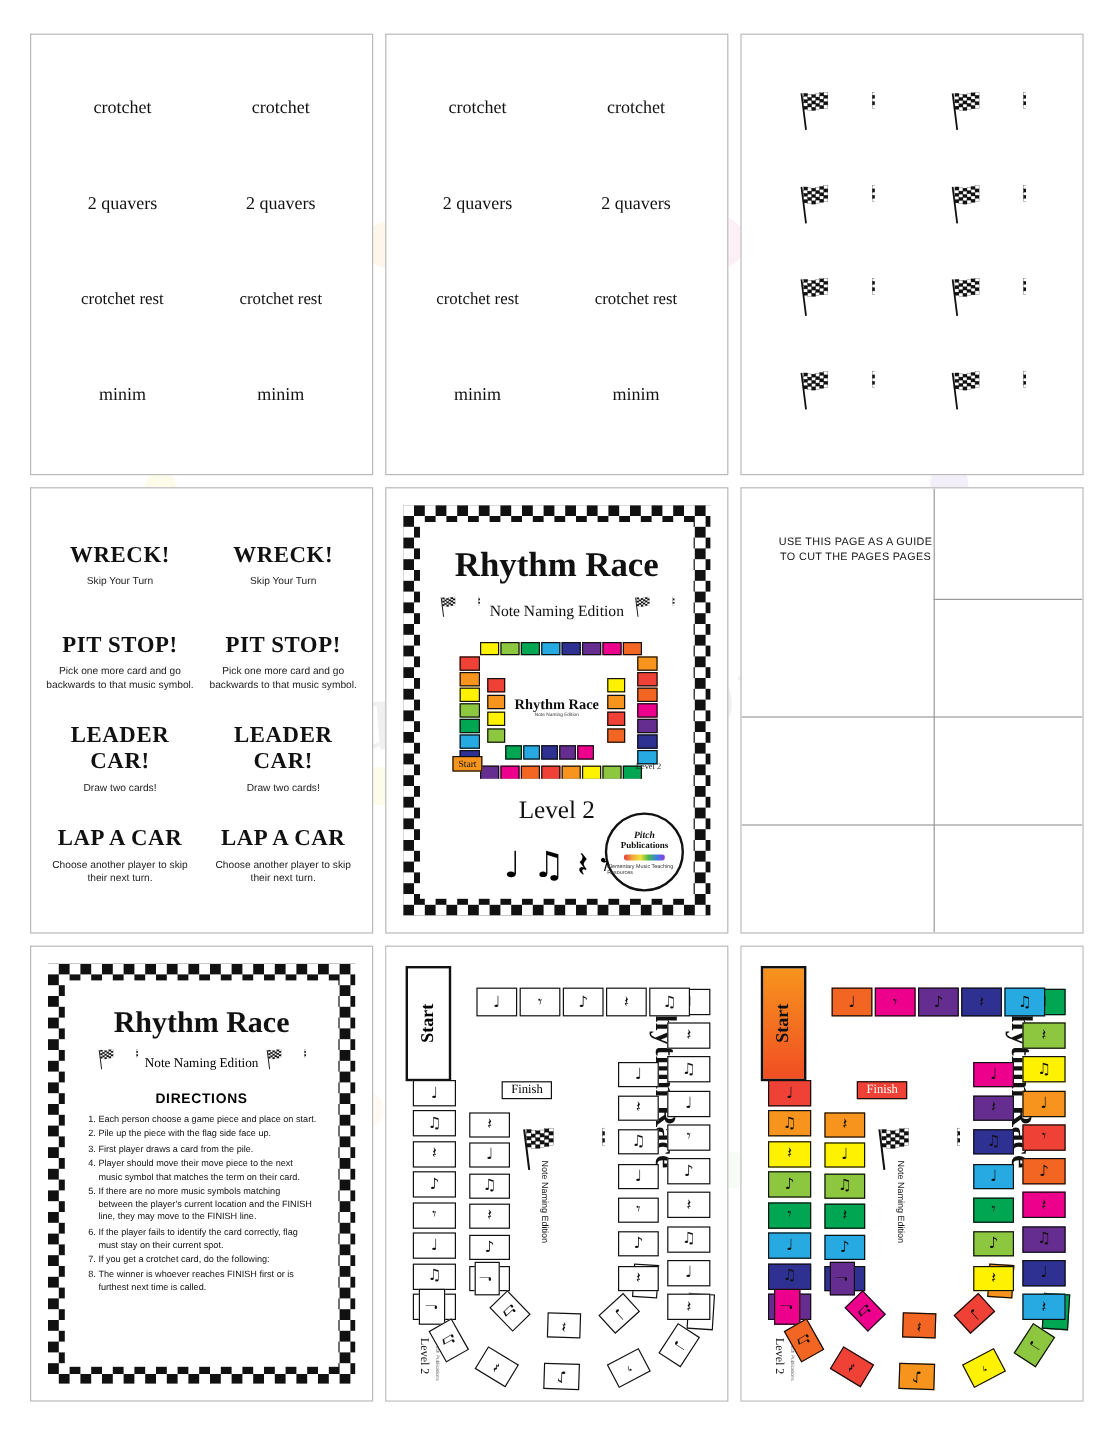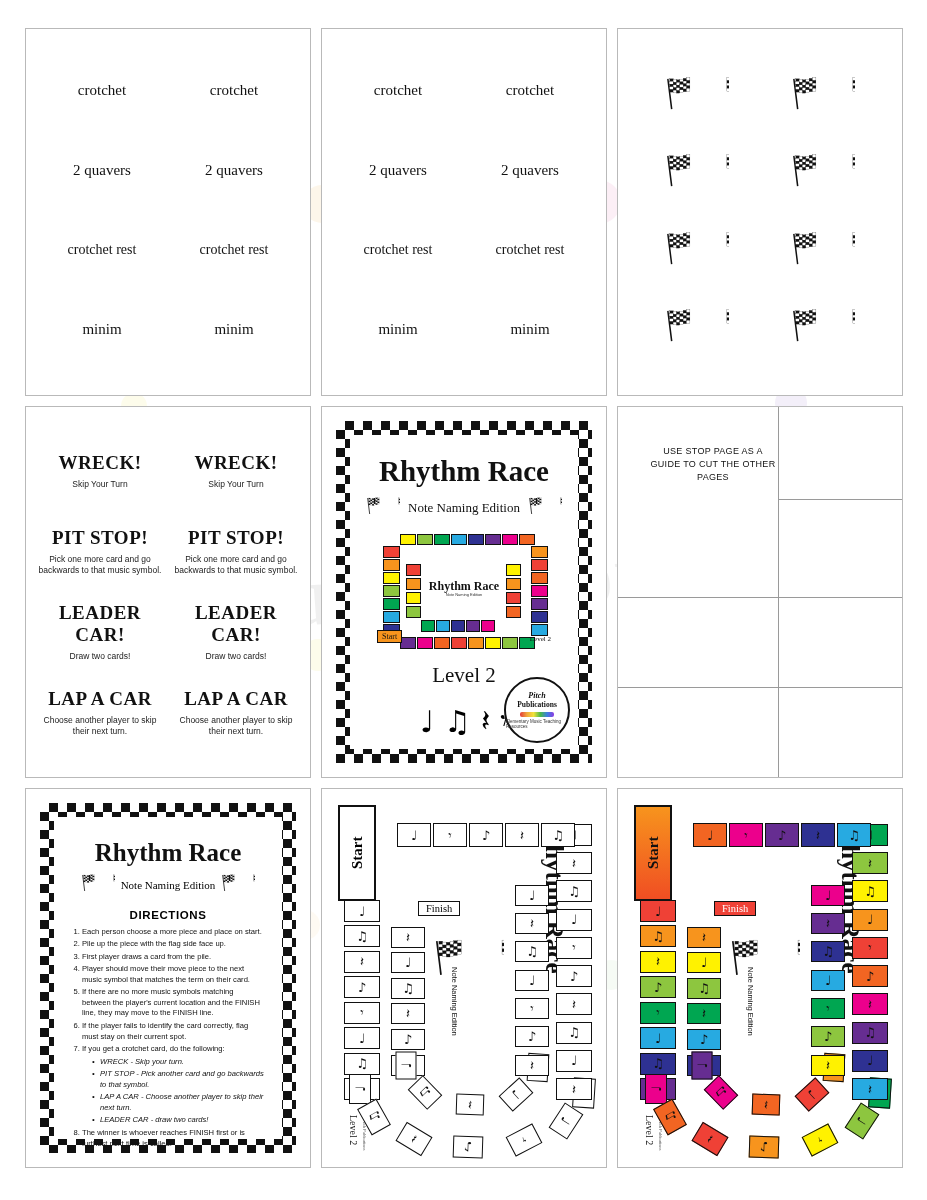--- a/index.html
+++ b/index.html
@@ -1037,21 +1037,21 @@
             <div class="logo-bar"></div>
             <div class="logo-t3">Elementary Music Teaching Resources</div>
           </div>
         </div>
       </div>
     </div>
   </div>
 
   <div class="card">
     <div class="cutguide">
-      <div class="cut-note">USE STOP PAGE AS A GUIDE TO CUT THE OTHER PAGES</div>
+      <div class="cut-note">USE THIS PAGE AS A GUIDE TO CUT THE PAGES PAGES</div>
       <div class="cut-v" style="left:160px;"></div>
       <div class="cut-h" style="top:92px;left:160px;"></div>
       <div class="cut-h" style="top:190px;"></div>
       <div class="cut-h" style="top:280px;"></div>
     </div>
   </div>
 
   <div class="card">
     <div class="cover">
       <div class="checkerborder">
@@ -1191,34 +1191,28 @@
                     <rect x="12.3" y="24.053323055403975" width="5.3" height="4.2" fill="#fff" stroke="#111" stroke-width="0.35"></rect>
                     <rect x="17.6" y="24.358156209405113" width="5.3" height="4.2" fill="#111" stroke="#111" stroke-width="0.35"></rect>
                     <rect x="22.9" y="23.483807808374127" width="5.3" height="4.2" fill="#fff" stroke="#111" stroke-width="0.35"></rect>
                     <rect x="28.2" y="22.09196729072824" width="5.3" height="4.2" fill="#111" stroke="#111" stroke-width="0.35"></rect>
                     <rect x="33.5" y="21.235951811735845" width="5.3" height="4.2" fill="#fff" stroke="#111" stroke-width="0.35"></rect>
                   </g>
                 </svg></span>
           </div>
           <div class="dir-head">DIRECTIONS</div>
           <ol class="dir-list">
-            <li>Each person choose a more piece and place on start.</li>
+            <li>Each person choose a game piece and place on start.</li>
             <li>Pile up the piece with the flag side face up.</li>
             <li>First player draws a card from the pile.</li>
             <li>Player should move their move piece to the next music symbol that matches the term on their card.</li>
             <li>If there are no more music symbols matching between the player's current location and the FINISH line, they may move to the FINISH line.</li>
             <li>If the player fails to identify the card correctly, flag must stay on their current spot.</li>
             <li>
               <span>If you get a crotchet card, do the following:</span>
-              <ul class="dir-sublist">
-                <li>WRECK - Skip your turn.</li>
-                <li>PIT STOP - Pick another card and go backwards to that symbol.</li>
-                <li>LAP A CAR - Choose another player to skip their next turn.</li>
-                <li>LEADER CAR - draw two cards!</li>
-              </ul>
             </li>
             <li>The winner is whoever reaches FINISH first or is furthest next time is called.</li>
           </ol>
         </div>
       </div>
     </div>
   </div>
 
   <div class="card">
     <div class="board" id="board-bw">

